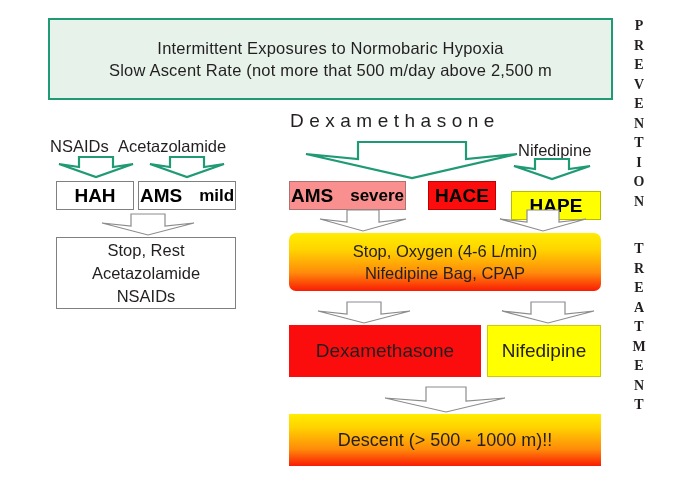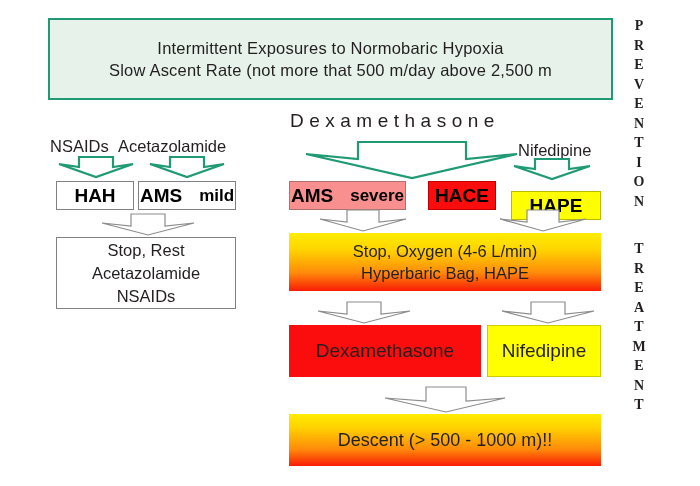--- a/index.html
+++ b/index.html
@@ -88,21 +88,21 @@
     white-space: nowrap;
   }
   #tx-left {
     left: 56px; top: 237px; width: 180px; height: 72px;
     background: #ffffff; border: 1.3px solid #808080;
     font-size: 16.5px; line-height: 23px;
   }
   #tx-oxygen {
     left: 289px; top: 233px; width: 312px; height: 58px;
     background: linear-gradient(to bottom, #ffed00 0%, #ffd500 28%, #ff8c0a 68%, #f91b05 100%);
-    font-size: 16.5px; line-height: 22px;
+    font-size: 16.5px; line-height: 22px; border-radius: 7px;
   }
   #tx-dexamethasone {
     left: 289px; top: 325px; width: 192px; height: 52px;
     background: #fc0d0d;
     font-size: 19px;
   }
   #tx-nifedipine {
     left: 487px; top: 325px; width: 114px; height: 52px;
     background: #ffff00; border: 1.2px solid #cccc00;
     font-size: 19px;
@@ -235,21 +235,21 @@
   </div>
 
   <div class="abs tx-box" id="tx-left">
     <div>Stop, Rest</div>
     <div>Acetazolamide</div>
     <div>NSAIDs</div>
   </div>
 
   <div class="abs tx-box" id="tx-oxygen">
     <div>Stop, Oxygen (4-6 L/min)</div>
-    <div>Hyperbaric Bag, HAPE</div>
+    <div>Nifedipine Bag, CPAP</div>
   </div>
 
   <div class="abs tx-box" id="tx-dexamethasone">
     <div>Dexamethasone</div>
   </div>
 
   <div class="abs tx-box" id="tx-nifedipine">
     <div>Nifedipine</div>
   </div>
 

